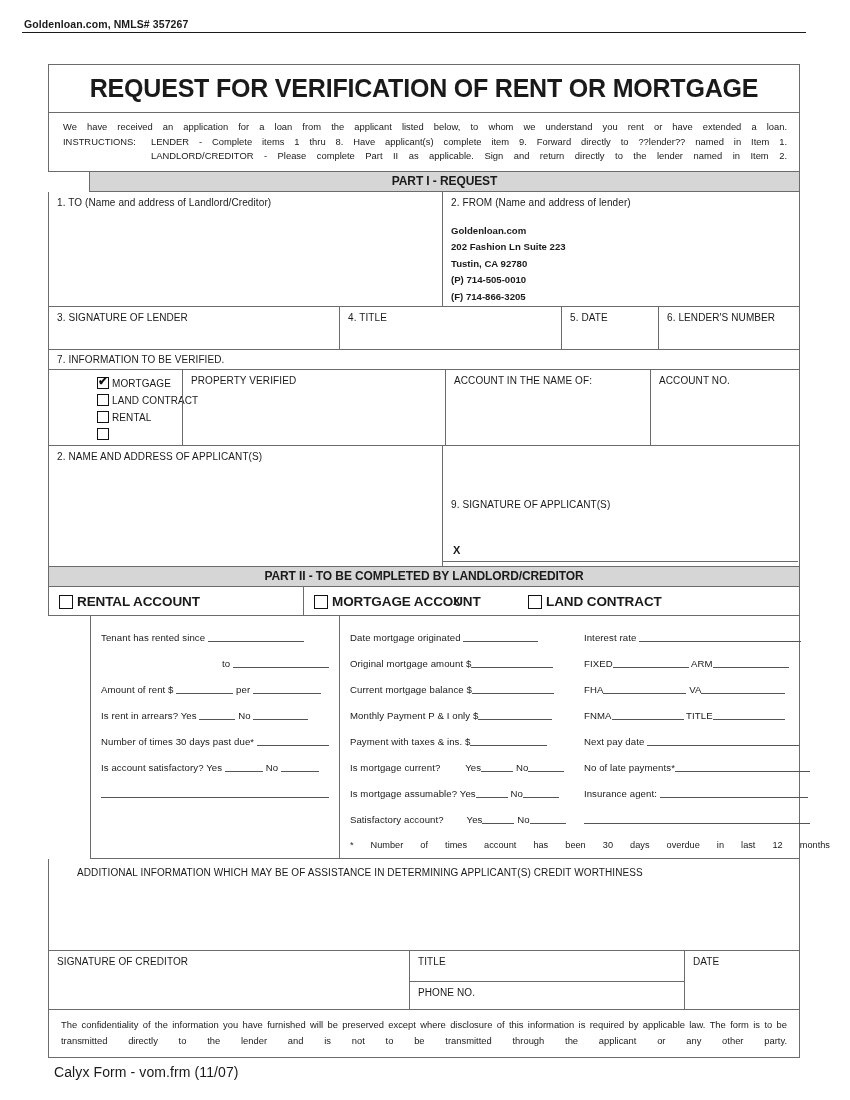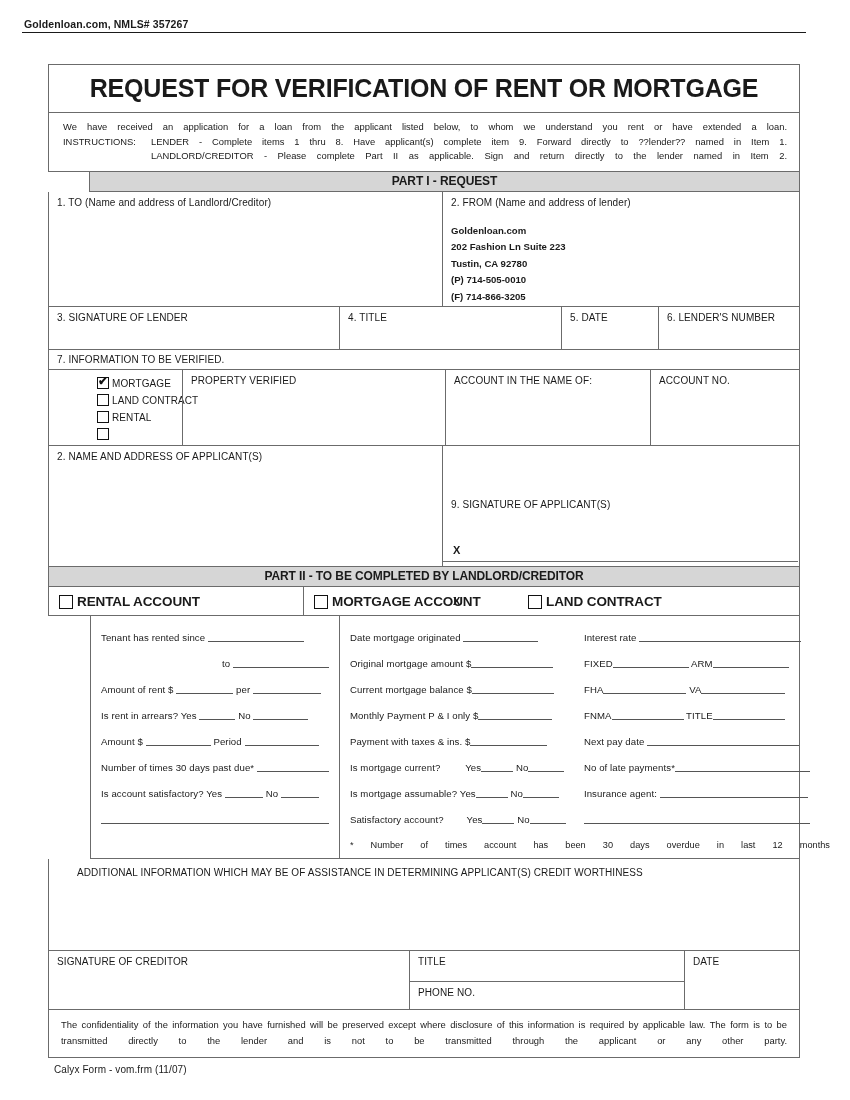--- a/index.html
+++ b/index.html
@@ -266,21 +266,21 @@
     padding: 7px 12px 8px 12px;
     font-size: 9.4px;
     line-height: 16px;
   }
   .conf p {
     margin: 0;
     text-align: justify;
     text-align-last: justify;
   }
   .footer {
-    font-size: 10px;
+    font-size: 14px;
     padding: 6px 0 0 6px;
     letter-spacing: 0.1px;
   }
   .stack-sub {
     box-sizing: border-box;
     border-top: 1.5px solid #6b6b6b;
     padding: 4px 6px 4px 8px;
     font-size: 10px;
   }
 </style>
@@ -422,26 +422,20 @@
           <span>per</span>
           <span class="ul" style="width:68px;"></span>
         </div>
         <div class="fl">
           <span>Is rent in arrears?  Yes</span>
           <span class="ul" style="width:36px;"></span>
           <span>No</span>
           <span class="ul" style="width:55px;"></span>
         </div>
         <div class="fl">
-          <span>Amount $</span>
-          <span class="ul" style="width:65px;"></span>
-          <span>Period</span>
-          <span class="ul" style="width:74px;"></span>
-        </div>
-        <div class="fl">
           <span>Number of times 30 days past due*</span>
           <span class="ul" style="width:72px;"></span>
         </div>
         <div class="fl">
           <span>Is account satisfactory?  Yes</span>
           <span class="ul" style="width:38px;"></span>
           <span>No</span>
           <span class="ul" style="width:38px;"></span>
         </div>
         <div class="fl">

